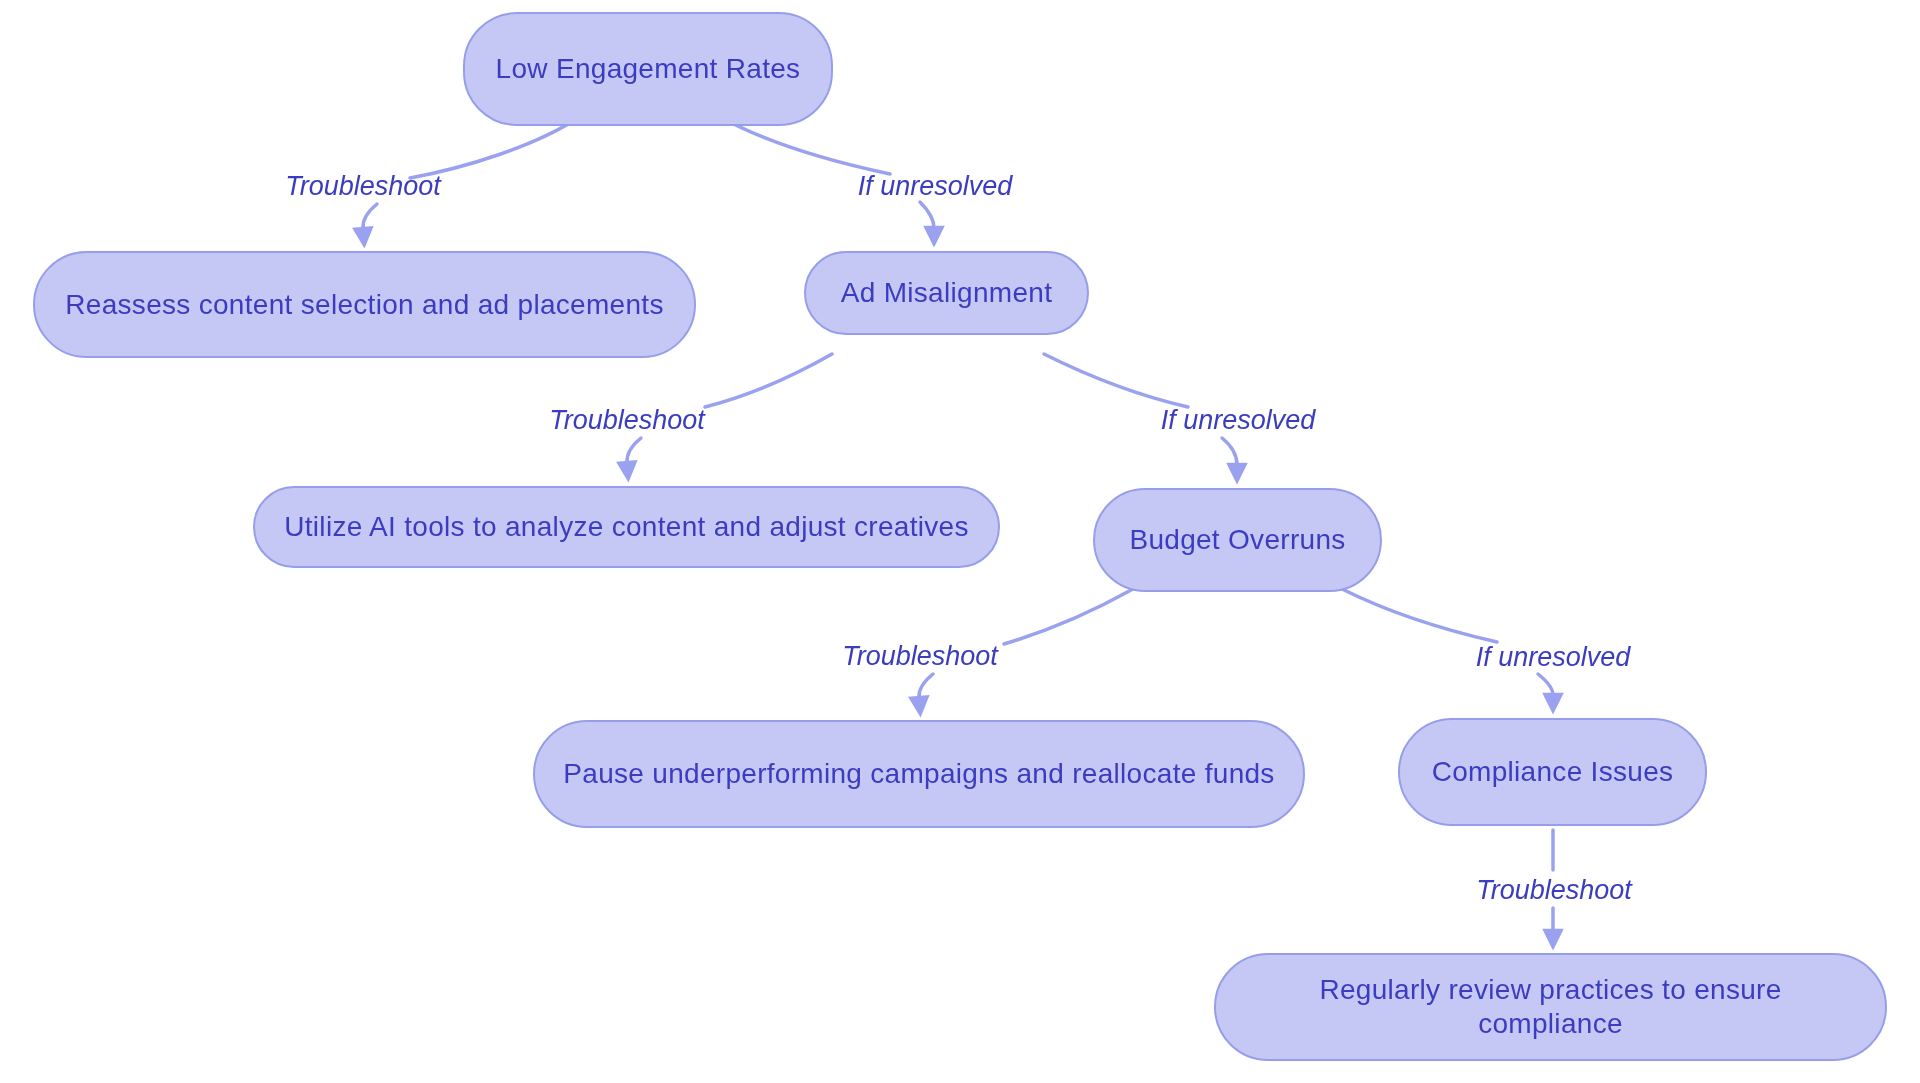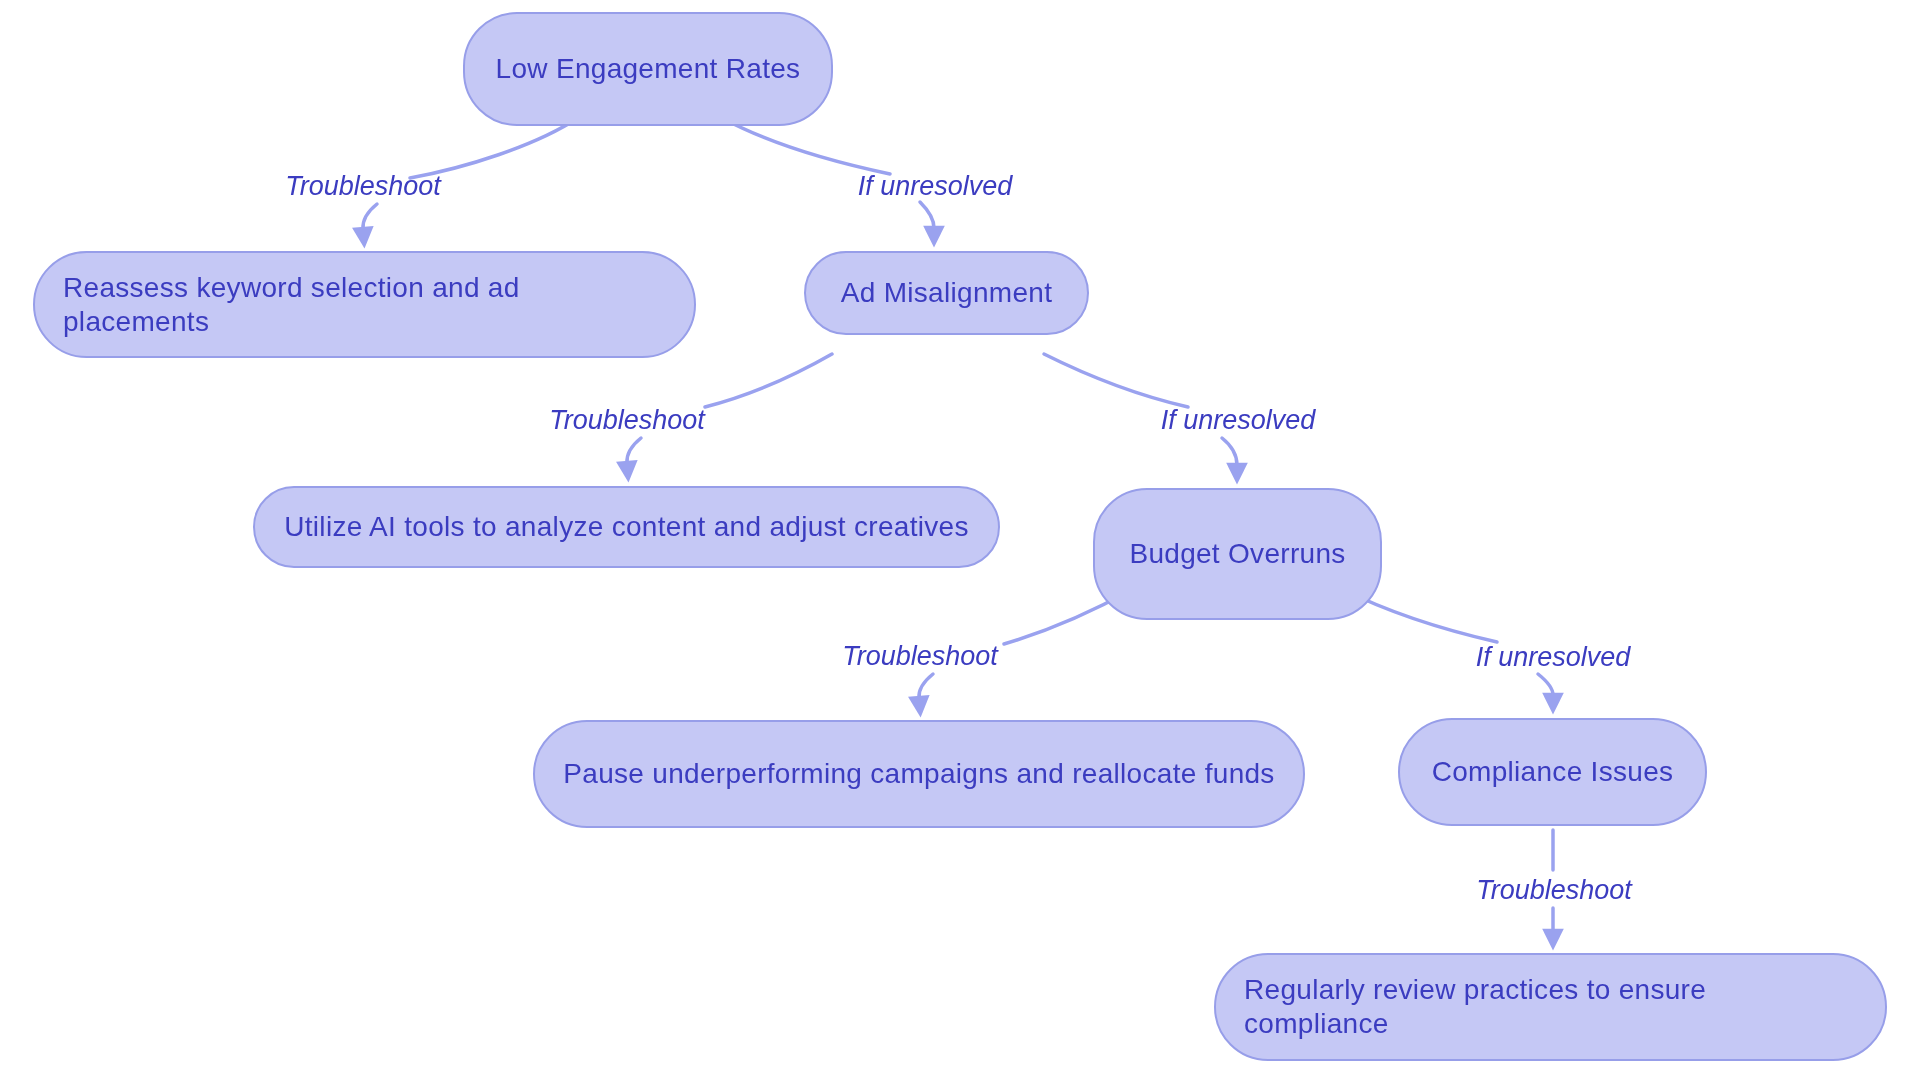--- a/index.html
+++ b/index.html
@@ -14,21 +14,21 @@
     position:absolute;
     background:var(--node-fill,#c5c8f5);
     border:2px solid var(--node-border,#979ee9);
     border-radius:54px;
     display:flex;align-items:center;justify-content:center;
     box-sizing:border-box;
   }
   .node-label{
     color:var(--text,#3b3cc0);
     font-size:28px;line-height:1.2;letter-spacing:0.3px;
-    padding:0 28px;
+    text-align:center;padding:0 28px;
   }
   .edge-label{
     position:absolute;transform:translate(-50%,-50%);
     color:var(--text,#3b3cc0);
     font-size:27px;white-space:nowrap;font-style:italic;
   }
   .edge{fill:none;stroke:var(--edge,#9aa2ef);stroke-width:3.5;stroke-linecap:round;}
   .arrowhead{fill:var(--edge,#9aa2ef);}
 </style>
 </head>
@@ -63,32 +63,32 @@
 
     <path class="edge" d="M1553,830 L1553,870"></path>
     <path class="edge" d="M1553,908 L1553,931" marker-end="url(#arrowhead)"></path>
   </svg>
 
   <div class="node" style="left:463px;top:12px;width:370px;height:114px">
     <span class="node-label">Low Engagement Rates</span>
   </div>
 
   <div class="node" style="left:33px;top:251px;width:663px;height:107px">
-    <span class="node-label">Reassess keyword selection and ad placements</span>
+    <span class="node-label">Reassess content selection and ad placements</span>
   </div>
 
   <div class="node" style="left:804px;top:251px;width:285px;height:84px">
     <span class="node-label">Ad Misalignment</span>
   </div>
 
   <div class="node" style="left:253px;top:486px;width:747px;height:82px">
     <span class="node-label">Utilize AI tools to analyze content and adjust creatives</span>
   </div>
 
-  <div class="node" style="left:1093px;top:488px;width:289px;height:132px">
+  <div class="node" style="left:1093px;top:488px;width:289px;height:104px">
     <span class="node-label">Budget Overruns</span>
   </div>
 
   <div class="node" style="left:533px;top:720px;width:772px;height:108px">
     <span class="node-label">Pause underperforming campaigns and reallocate funds</span>
   </div>
 
   <div class="node" style="left:1214px;top:953px;width:673px;height:108px">
     <span class="node-label">Regularly review practices to ensure compliance</span>
   </div>

